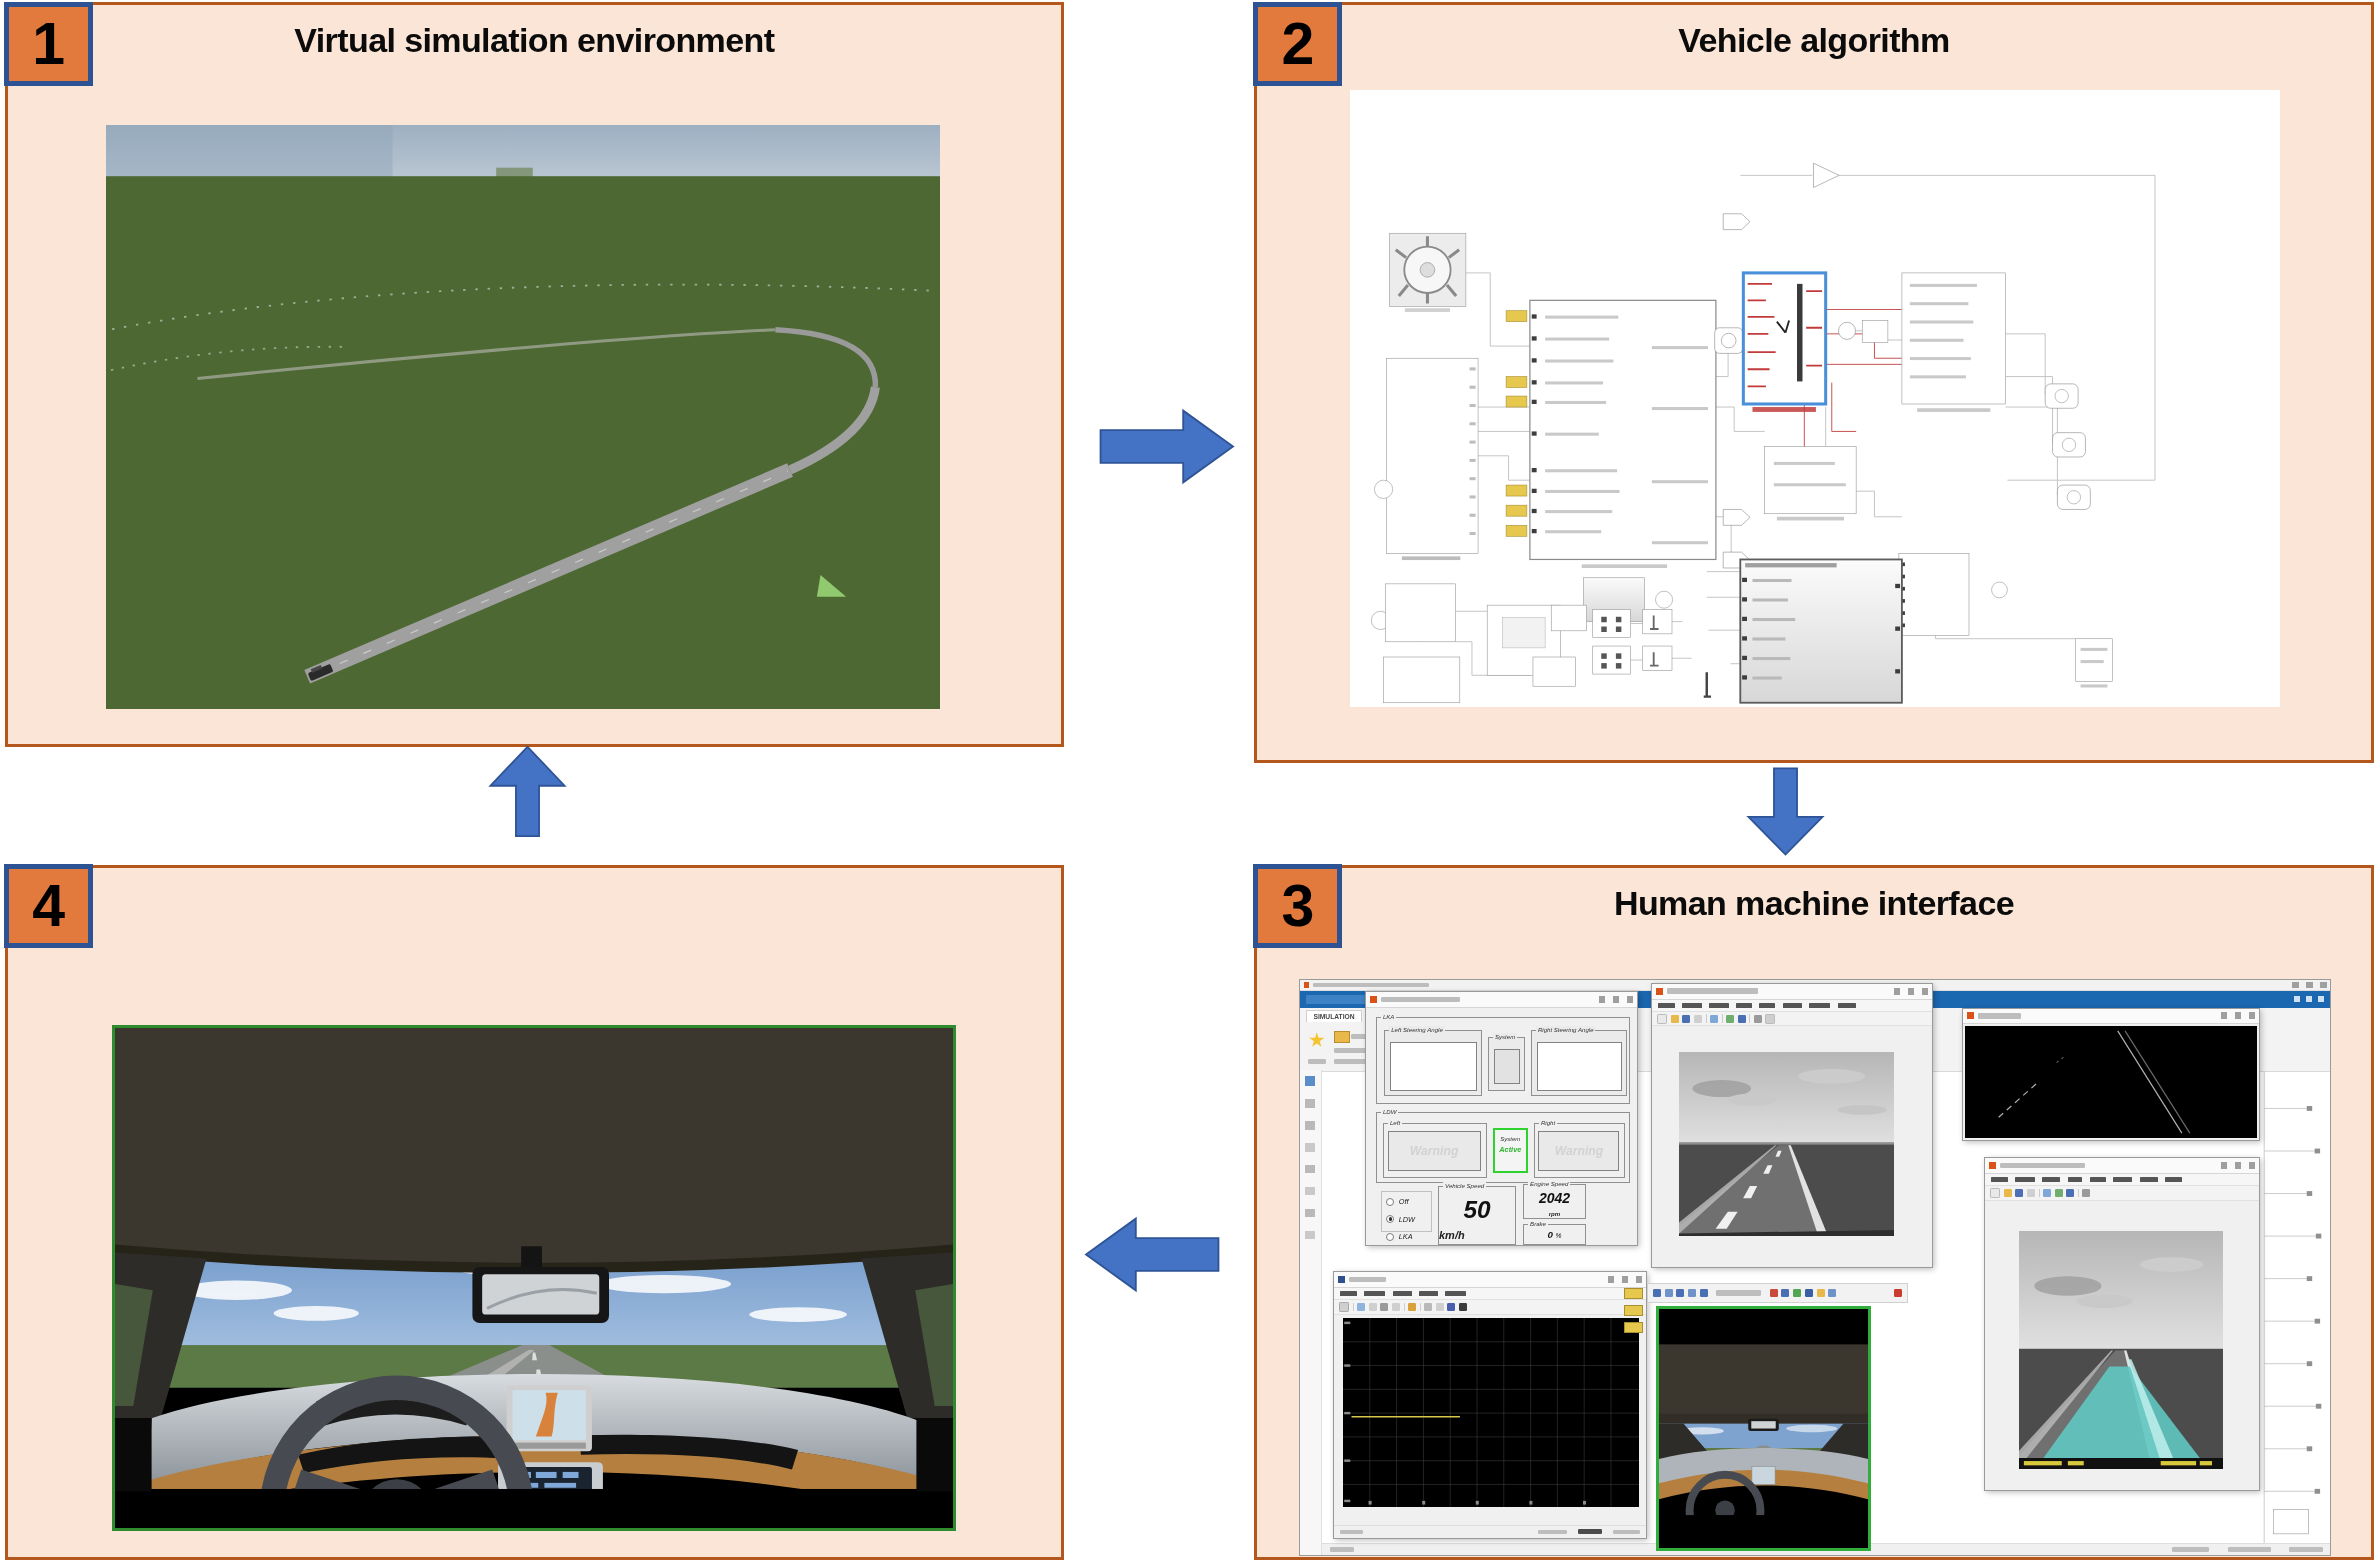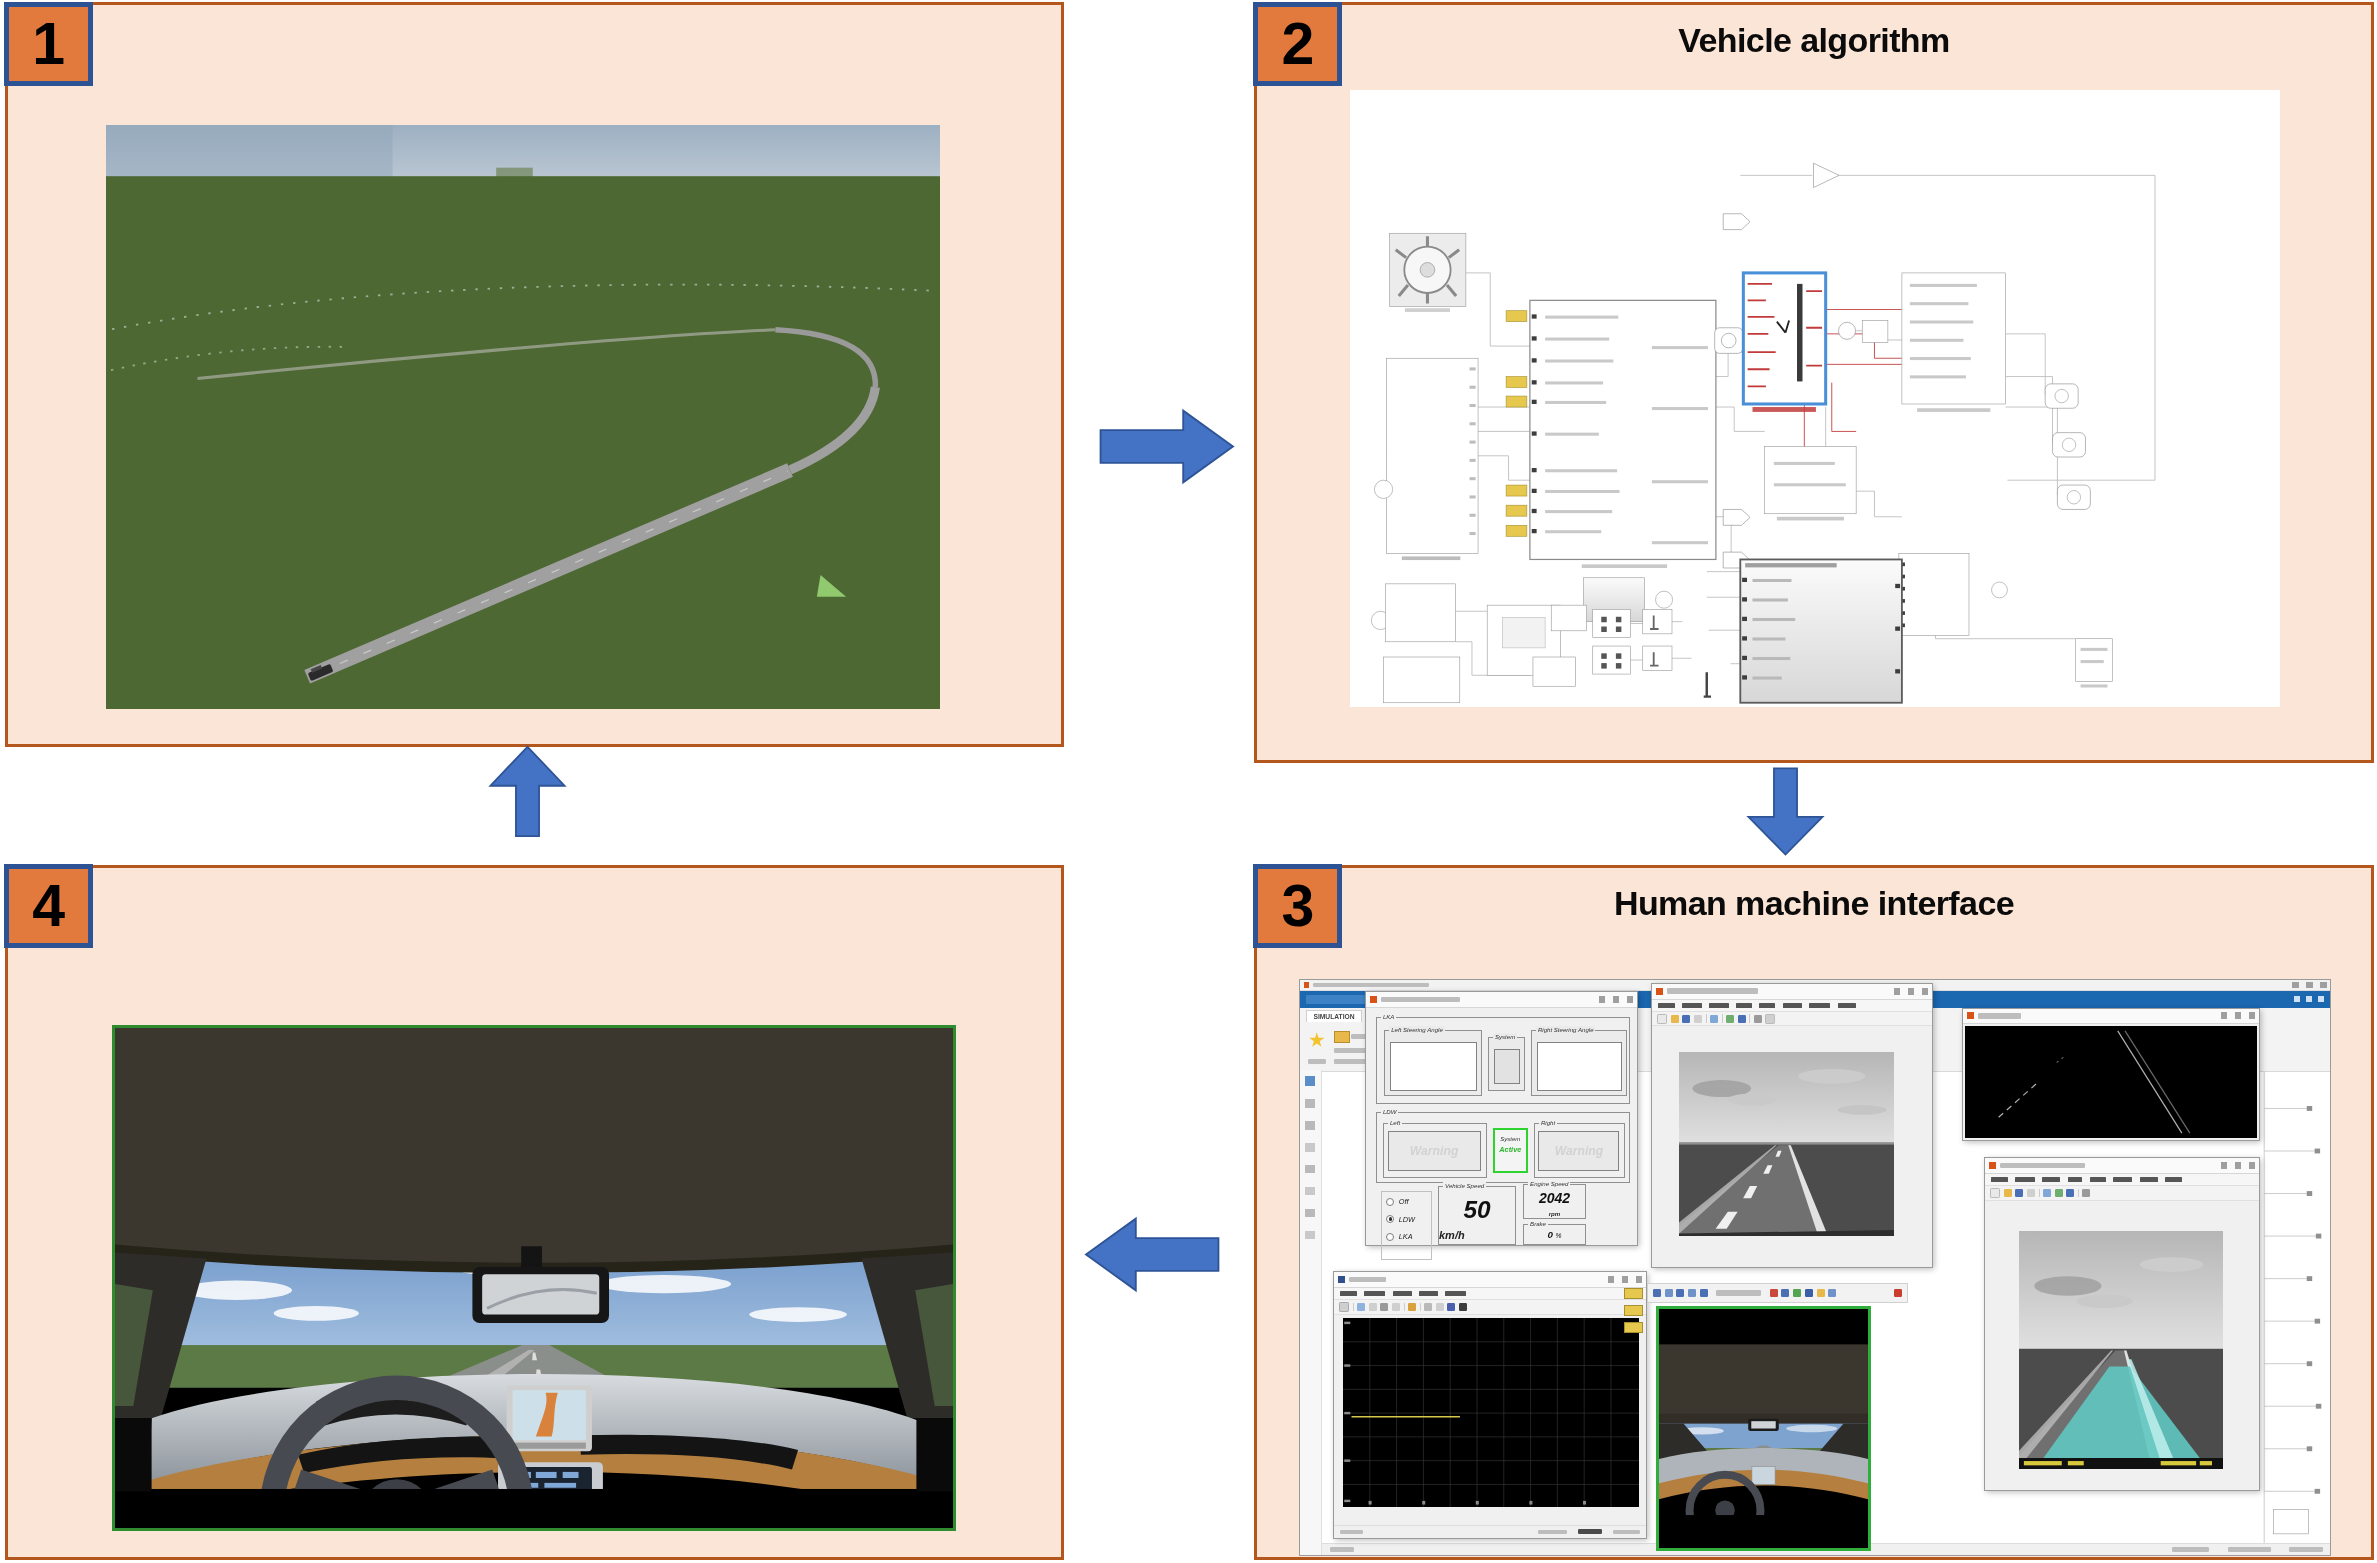--- a/index.html
+++ b/index.html
@@ -53,20 +53,21 @@
   .rdot.sel::after{content:'';position:absolute;left:1.2px;top:1.2px;right:1.2px;bottom:1.2px;
         background:#2d2d2d;border-radius:50%;}
   .scene{position:absolute;}
   .scene svg{display:block;width:100%;height:100%;}
 </style>
 </head>
 <body>
 
 <div class="panel" id="panel1">
   <div class="badge">1</div>
+  <div class="panel-title">Virtual simulation environment</div>
   <div class="scene" style="left:98px;top:120px;width:834px;height:584px;">
     <svg viewBox="0 0 1368 958" preserveAspectRatio="none">
       <defs>
         <linearGradient id="skyg" x1="0" y1="0" x2="0" y2="1">
           <stop offset="0" stop-color="#9db0c2"></stop>
             <stop offset="1" stop-color="#bac6d2"></stop>
         </linearGradient>
       </defs>
       <rect x="0" y="0" width="1368" height="88" fill="url(#skyg)"></rect>
       <rect x="0" y="0" width="470" height="88" fill="#8fa3b8" opacity="0.45"></rect>
@@ -422,21 +423,21 @@
           <div style="position:absolute;left:116px;top:14.6px;width:35px;height:45px;border:2.4px solid #2fd32f;background:#f4f4f4;box-sizing:border-box;text-align:center;">
             <div style="font-size:6.1px;color:#333;margin-top:4.9px;">System</div>
             <div style="font-size:7.3px;font-weight:bold;color:#2bb52b;margin-top:3.7px;">Active</div>
           </div>
           <div class="gbox" style="left:157px;top:9.8px;width:91px;height:55px;">
             <span class="glabel">Right</span>
             <div class="mbox warn" style="left:3.7px;top:7.3px;width:81px;height:40px;">Warning</div>
           </div>
         </div>
 
-        <div class="gbox" style="left:14.6px;top:183px;width:51px;height:69px;border-color:#c0c0c0;">
+        <div class="gbox" style="left:14.6px;top:183px;width:51px;height:41px;border-color:#c0c0c0;">
           <div style="position:absolute;left:4.9px;top:4.9px;display:flex;flex-direction:column;gap:8.5px;">
             <div class="radio">
               <span class="rdot"></span>
                 <span>Off</span>
             </div>
             <div class="radio">
               <span class="rdot sel"></span>
                 <span>LDW</span>
             </div>
             <div class="radio">

